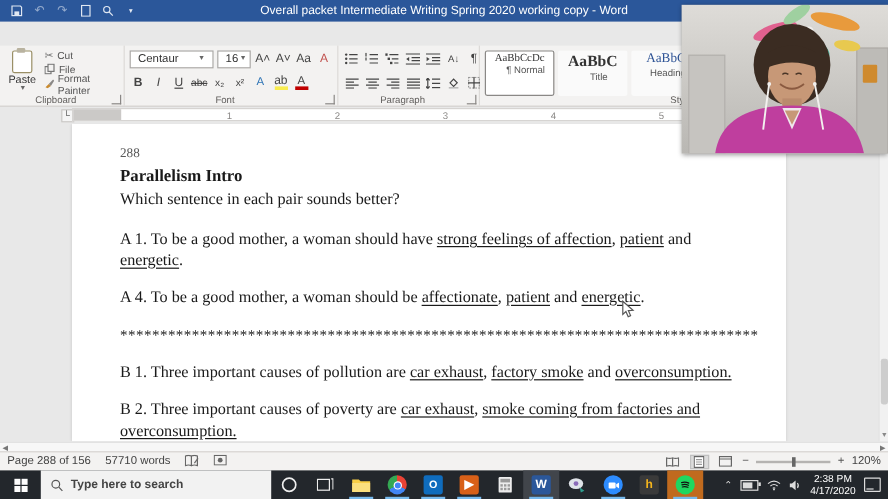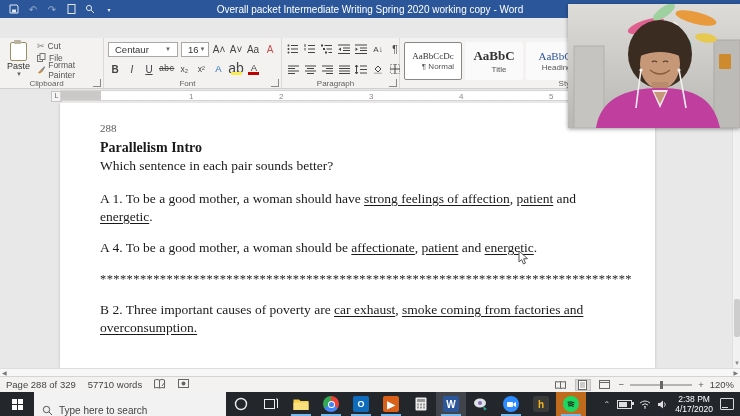--- a/index.html
+++ b/index.html
@@ -34,26 +34,26 @@
   
   .clip-group{display:flex;gap:4px;}
   .paste-btn{width:32px;display:flex;flex-direction:column;align-items:center;font-size:9px;color:#333;}
   .paste-ic{width:15px;height:17px;background:#fff;border:1px solid #9a8f66;border-radius:2px;position:relative;margin-top:2px;}
   .paste-ic:before{content:"";position:absolute;left:3px;top:-3px;width:7px;height:4px;background:#b9b3a0;border-radius:1px;}
   .clip-col{display:flex;flex-direction:column;justify-content:flex-start;gap:1px;font-size:8.5px;color:#555;}
   .clip-col .ci{display:flex;align-items:center;gap:3px;height:11px;}
   
   .fsel{height:15px;background:#fff;border:1px solid #aaa8a6;font-size:9.5px;color:#333;
         display:flex;align-items:center;justify-content:space-between;padding:0 6px;box-sizing:border-box;}
-  .bold{font-weight:bold;} .ital{font-style:italic;} .und{text-decoration:underline;} .strike{text-decoration:line-through;font-family:Liberation Mono, monospace;}
+  .bold{font-weight:bold;} .ital{font-style:italic;} .und{text-decoration:underline;} .strike{text-decoration:line-through;}
   .colorbar{display:flex;flex-direction:column;align-items:center;line-height:8px;font-size:9.5px;}
   .colorbar .bar{width:11px;height:3px;}
   
   .stylebox{width:56px;height:36px;border:1px solid transparent;border-radius:2px;
-            display:flex;flex-direction:column;align-items:center;justify-content:center;gap:1px;background:#fafafa;}
+            display:flex;flex-direction:column;align-items:center;gap:1px;background:#fafafa;}
   .stylebox.sel{border-color:#8a8886;background:#fff;}
   .ssample{font-family:"Liberation Serif",serif;font-size:9px;color:#333;white-space:nowrap;}
   .sname{font-size:8px;color:#555;white-space:nowrap;margin-left:10px;}
   
   .ruler{position:absolute;left:0;top:89px;width:740px;height:14px;}
   .ruler-strip{position:absolute;left:60px;top:1px;width:595px;height:11px;background:#fff;border:1px solid #d6d4d2;box-sizing:border-box;}
   .ruler-margin{position:absolute;top:0;height:100%;background:#cbc9c7;}
   .rnum{position:absolute;top:1px;font-size:8px;color:#8a8886;}
   .tabsel{position:absolute;left:51px;top:2px;width:9px;height:9px;background:#f5f5f5;border:1px solid #c8c6c4;
           font-size:7px;color:#666;line-height:8px;text-align:center;}
@@ -83,22 +83,22 @@
   .sbicon{font-size:9px;color:#555;}
   .viewbtn{width:16px;height:12px;display:flex;align-items:center;justify-content:center;}
   .viewbtn.sel{background:#dcdcdc;border:1px solid #c0c0c0;box-sizing:border-box;}
   .zoomline{position:relative;width:62px;height:2px;background:#b5b3b1;}
   .zoomthumb{position:absolute;left:30px;top:-3px;width:3px;height:8px;background:#666;}
   
   .taskbar{position:absolute;left:0;top:392px;width:740px;height:24px;background:#23272c;display:flex;align-items:center;color:#fff;}
   .tb-start{width:34px;height:24px;display:flex;align-items:center;justify-content:center;}
   .winlogo{display:grid;grid-template-columns:5px 5px;grid-template-rows:5px 5px;gap:1px;}
   .winlogo div{background:#fdfdfd;}
-  .tb-search{width:192px;height:24px;background:#f2f2f2;display:flex;align-items:flex-end;gap:6px;color:#444;
-             font-size:10px;padding-left:8px;box-sizing:border-box;}
+  .tb-search{width:192px;height:24px;background:#f2f2f2;display:flex;align-items:center;gap:6px;color:#444;
+             font-size:10px;padding-left:8px;box-sizing:border-box;font-weight:bold;}
   .tb-btn{width:30px;height:24px;display:flex;align-items:center;justify-content:center;position:relative;}
   .tb-btn.running:after{content:"";position:absolute;bottom:0;left:5px;right:5px;height:2px;background:#76b9ed;}
   .tb-btn.activeapp{background:#41454b;}
   .tb-btn.flash{background:#c06a1e;}
   .appicon{width:16px;height:16px;border-radius:2px;display:flex;align-items:center;justify-content:center;
            font-size:10px;font-weight:bold;color:#fff;}
   .tray{margin-left:auto;display:flex;align-items:center;gap:7px;padding-right:6px;font-size:9px;}
   .traytime{text-align:center;font-size:8.5px;line-height:10px;}
   .battery{width:13px;height:7px;border:1px solid #ddd;position:relative;}
   .battery:after{content:"";position:absolute;right:-3px;top:1px;width:2px;height:3px;background:#ddd;}
@@ -194,21 +194,21 @@
         <span class="mini bold">B</span>
         <span class="mini ital">I</span>
         <span class="mini und">U</span>
         <span class="mini strike" style="font-size:8.5px">abc</span>
         <span class="mini" style="font-size:8.5px">x₂</span>
         <span class="mini" style="font-size:8.5px">x²</span>
         <span class="mini colorbar">
           <span style="color:#2e74b5">A</span>
         </span>
         <span class="mini colorbar">
-          <span style="font-size:14px">ab</span>
+          <span style="font-size:10px">ab</span>
           <span class="bar" style="background:#f8ec4f"></span>
         </span>
         <span class="mini colorbar">
           <span>A</span>
           <span class="bar" style="background:#c00000"></span>
         </span>
       </div>
       <div class="glabel">Font</div>
       <div class="launcher"></div>
     </div>
@@ -372,20 +372,21 @@
         </div>
         <div class="doctitle">Parallelism Intro</div>
         <div>Which sentence in each pair sounds better?</div>
 
         <p class="docp" style="margin-top:15px"><span>A 1. To be a good mother, a woman should have </span><span class="u">strong feelings of affection</span><span>, </span><span class="u">patient</span><span> and </span><span class="u">energetic</span><span>.</span></p>
 
         <p class="docp"><span>A  4. To be a good mother, a woman should be </span><span class="u">affectionate</span><span>, </span><span class="u">patient</span><span> and </span><span class="u">energetic</span><span>.</span></p>
 
         <p class="docp stars">********************************************************************************</p>
 
+        <p class="docp"><span>B 1. Three important causes of pollution are </span><span class="u">car exhaust</span><span>, </span><span class="u">factory smoke</span><span> and </span><span class="u">overconsumption.</span></p>
 
         <p class="docp"><span>B  2. Three important causes of poverty are </span><span class="u">car exhaust</span><span>, </span><span class="u">smoke coming from factories and overconsumption.</span></p>
       </div>
     </div>
   </div>
 
   <div class="cursor">
     <svg width="12" height="16" viewBox="0 0 12 16">
         <path d="M1 1 L1 12 L3.6 9.6 L5.5 14 L7.5 13 L5.6 8.8 L9.5 8.6 Z" fill="#fff" stroke="#555" stroke-width="1"></path>
       </svg>
@@ -395,21 +396,21 @@
     <div class="vthumb" style="top:196px;height:38px"></div>
     <div class="varrow" style="bottom:0">▼</div>
   </div>
   <div class="hscroll">
     <span>◀</span>
     <span>▶</span>
   </div>
 
   <div class="statusbar">
     <div class="sb-left">
-      <span>Page 288 of 329</span>
+      <span>Page 288 of 156</span>
       <span>57710 words</span>
       <span class="sbicon">
         <svg width="12" height="10" viewBox="0 0 12 10">
             <path d="M0.5 1 Q3 0 5.5 1 L5.5 9 Q3 8 0.5 9z" fill="none" stroke="#666"></path>
             <path d="M5.5 1 Q8 0 10.5 1 L10.5 9 Q8 8 5.5 9" fill="none" stroke="#666"></path>
             <line x1="8" y1="7" x2="11" y2="3" stroke="#666"></line>
           </svg>
       </span>
       <span class="sbicon">
         <svg width="11" height="9" viewBox="0 0 11 9">

